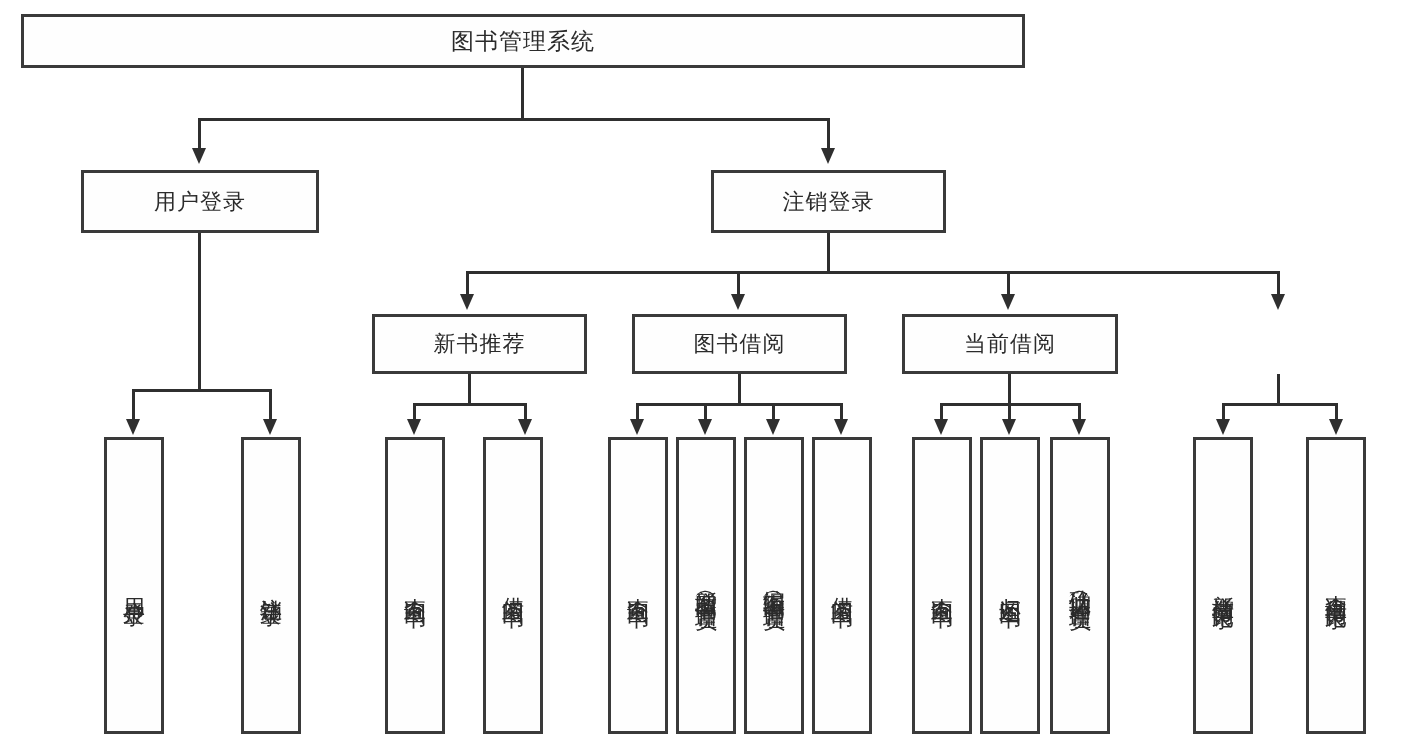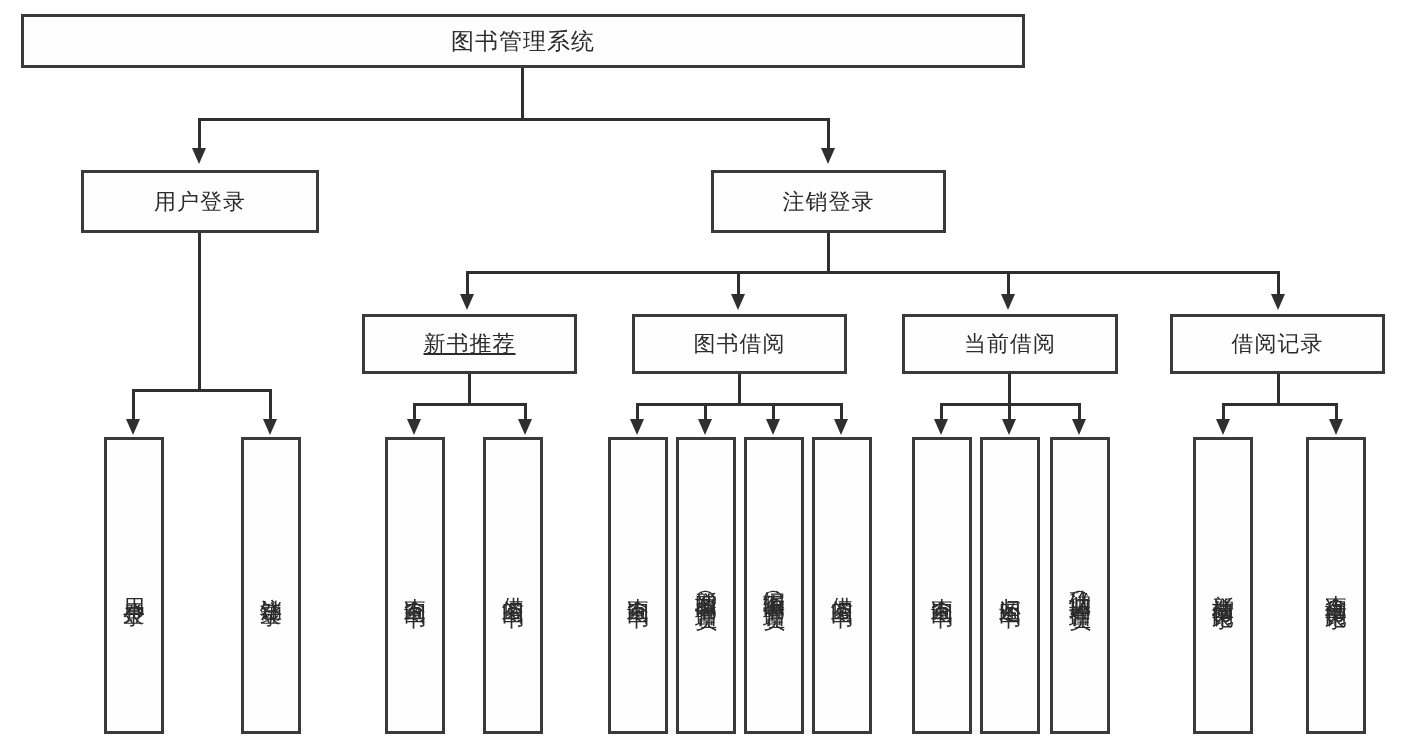--- a/index.html
+++ b/index.html
@@ -115,31 +115,28 @@
   <div class="line hline" style="left:466px; top:271px; width:814px; height:3px;"></div>
   <div class="line vline" style="left:466px; top:271px; width:3px; height:26px;"></div>
   <div class="arrow" style="left:460px; top:294px;"></div>
   <div class="line vline" style="left:737px; top:271px; width:3px; height:26px;"></div>
   <div class="arrow" style="left:731px; top:294px;"></div>
   <div class="line vline" style="left:1007px; top:271px; width:3px; height:26px;"></div>
   <div class="arrow" style="left:1001px; top:294px;"></div>
   <div class="line vline" style="left:1277px; top:271px; width:3px; height:26px;"></div>
   <div class="arrow" style="left:1271px; top:294px;"></div>
 
-  <div class="box h" style="left:362px; top:314px; width:215px; height:60px;text-decoration:underline;">
+  <div class="box h" style="left:372px; top:314px; width:215px; height:60px;">
     <span>新书推荐</span>
   </div>
   <div class="box h" style="left:632px; top:314px; width:215px; height:60px;">
     <span>图书借阅</span>
   </div>
   <div class="box h" style="left:902px; top:314px; width:216px; height:60px;">
     <span>当前借阅</span>
-  </div>
-  <div class="box h" style="left:1170px; top:314px; width:215px; height:60px;">
-    <span>借阅记录</span>
   </div>
 
   <div class="line vline" style="left:468px; top:374px; width:3px; height:31px;"></div>
   <div class="line hline" style="left:413px; top:403px; width:114px; height:3px;"></div>
   <div class="line vline" style="left:413px; top:403px; width:3px; height:18px;"></div>
   <div class="arrow" style="left:407px; top:419px;"></div>
   <div class="line vline" style="left:524px; top:403px; width:3px; height:18px;"></div>
   <div class="arrow" style="left:518px; top:419px;"></div>
 
   <div class="line vline" style="left:738px; top:374px; width:3px; height:31px;"></div>

